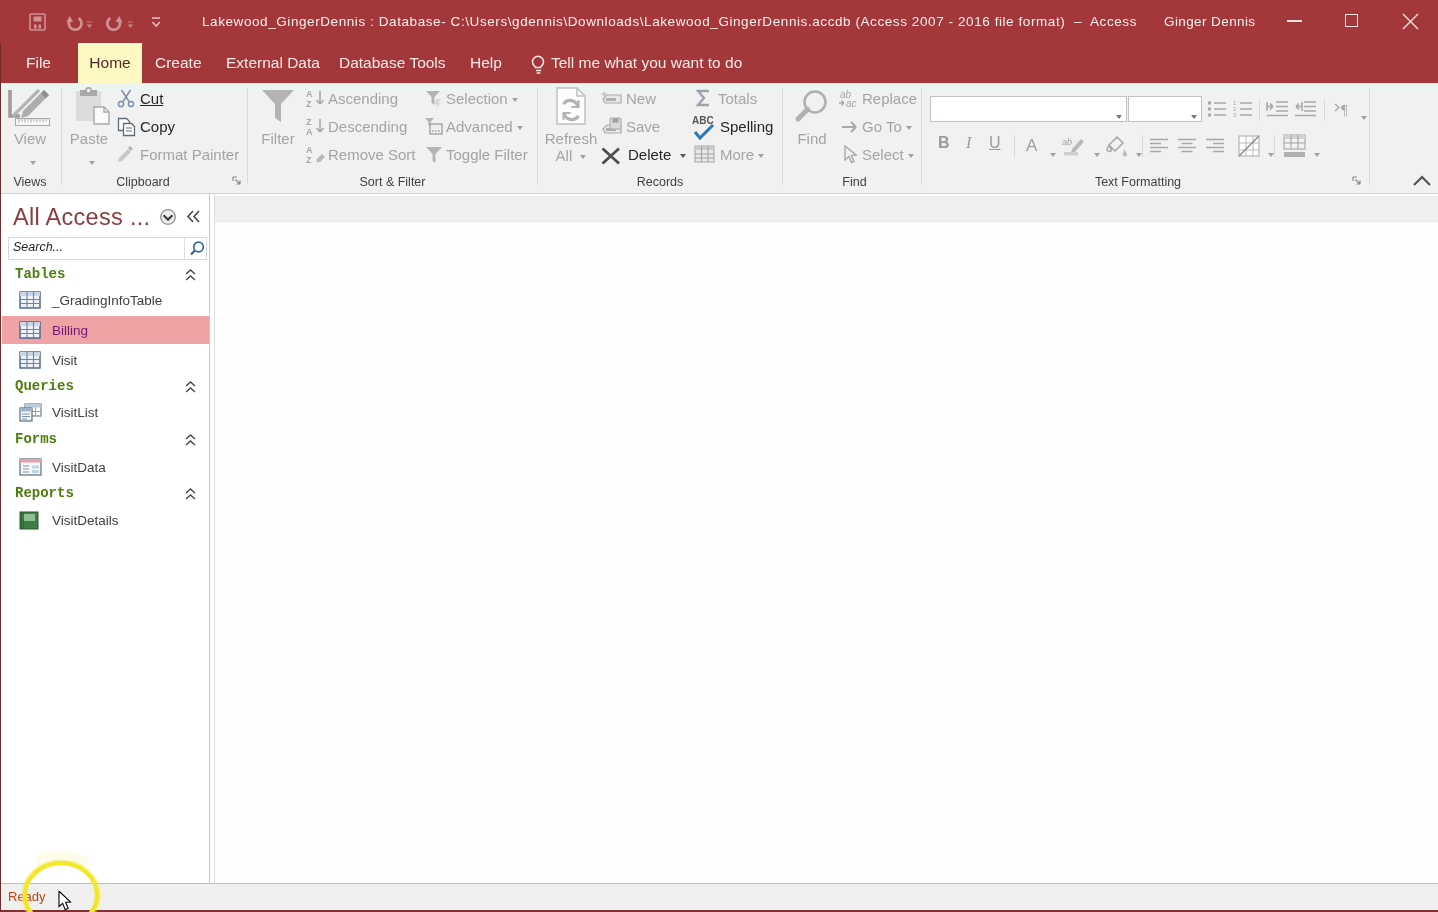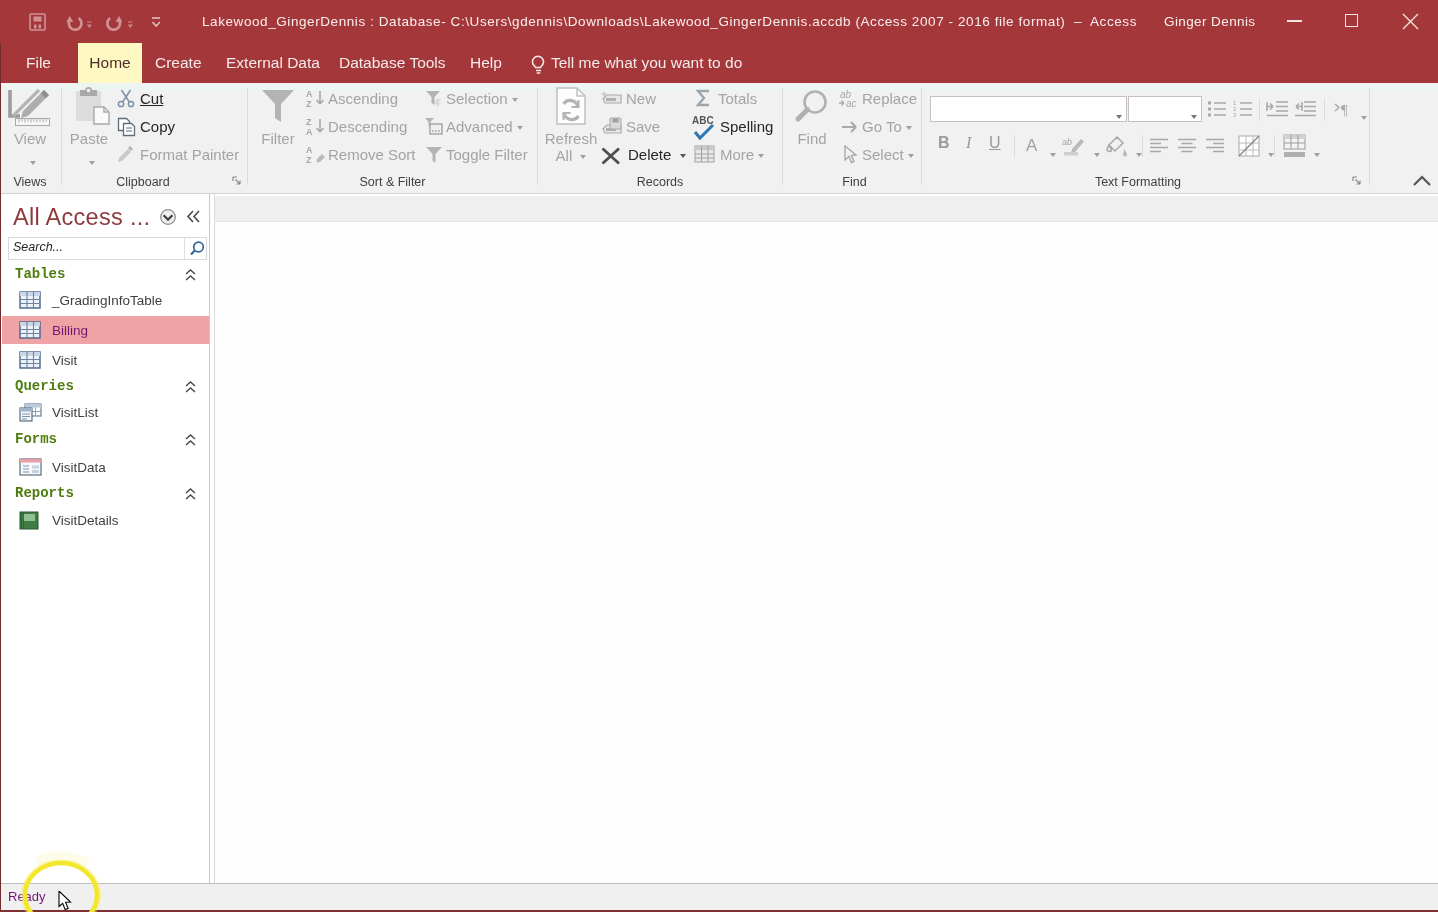--- a/index.html
+++ b/index.html
@@ -418,21 +418,21 @@
 <svg width="0" height="0">
     <defs>
   <g id="tbl">
     <rect x="1" y="1" width="20" height="16" fill="#eef2f7" stroke="#47618a" stroke-width="1.4"></rect>
     <rect x="1" y="1" width="20" height="4" fill="#c9d6e6"></rect>
     <path d="M8 1 v16 M14.5 1 v16 M1 8.5 h20 M1 12.5 h20" stroke="#6d83a4" stroke-width="1.1"></path>
   </g>
 </defs>
   </svg>
 <div class="abs" id="statusbar"></div>
-<div class="abs" style="left:8px; top:889px; font-size:13px; color:#701a75;text-align:center;">Ready</div>
+<div class="abs" style="left:8px; top:889px; font-size:13px; color:#c2410c;text-align:center;">Ready</div>
 <div class="abs" id="bottomline"></div>
 <div class="abs" id="leftborder"></div>
 <svg class="abs" style="left:14px; top:845px; pointer-events:none;" width="110" height="67" viewBox="0 0 110 67">
   <ellipse cx="47" cy="50" rx="38" ry="34" fill="none" stroke="#f6ee53" stroke-width="4" opacity="0.45"></ellipse>
   <ellipse cx="47" cy="50" rx="36" ry="32" fill="none" stroke="#f2e72c" stroke-width="4.5"></ellipse>
   <path d="M22 16 q 25 -12 52 2" fill="none" stroke="#faf5c0" stroke-width="9" opacity="0.35"></path>
 </svg>
 <svg class="abs" style="left:58px; top:891px;" width="16" height="21" viewBox="0 0 16 21">
   <path d="M1 0 L1 15.5 L4.7 12.3 L7.2 18.6 L10.1 17.4 L7.6 11.3 L12.5 11 Z" fill="#fff" stroke="#000" stroke-width="1.1"></path>
 </svg>

